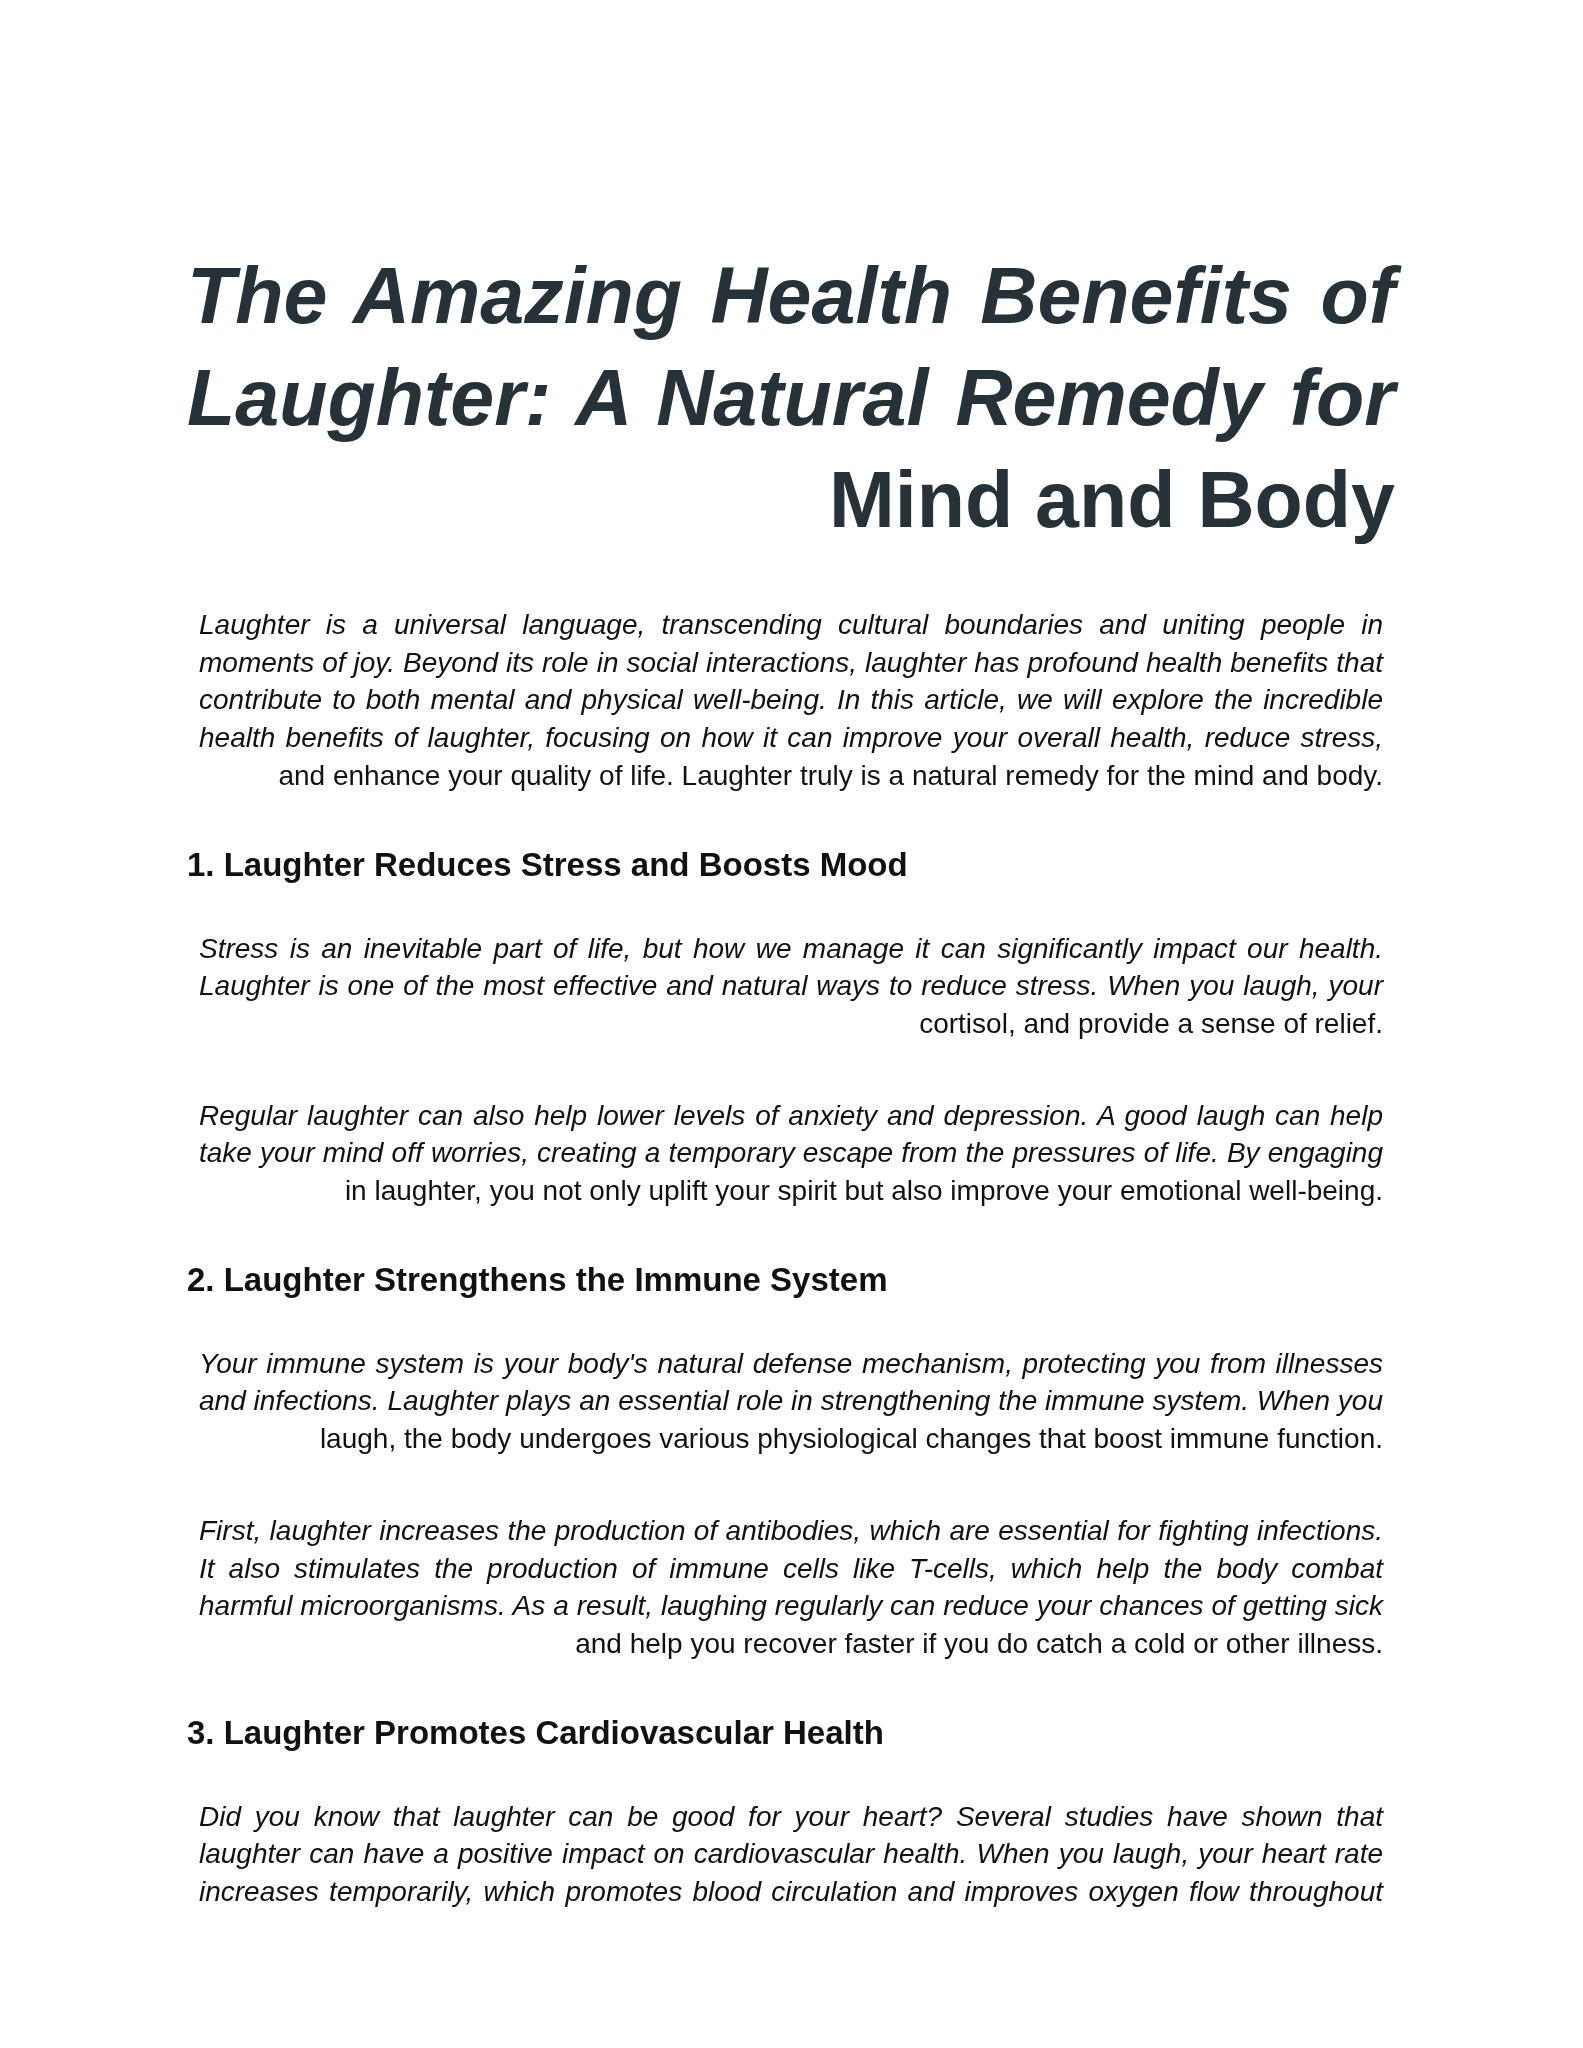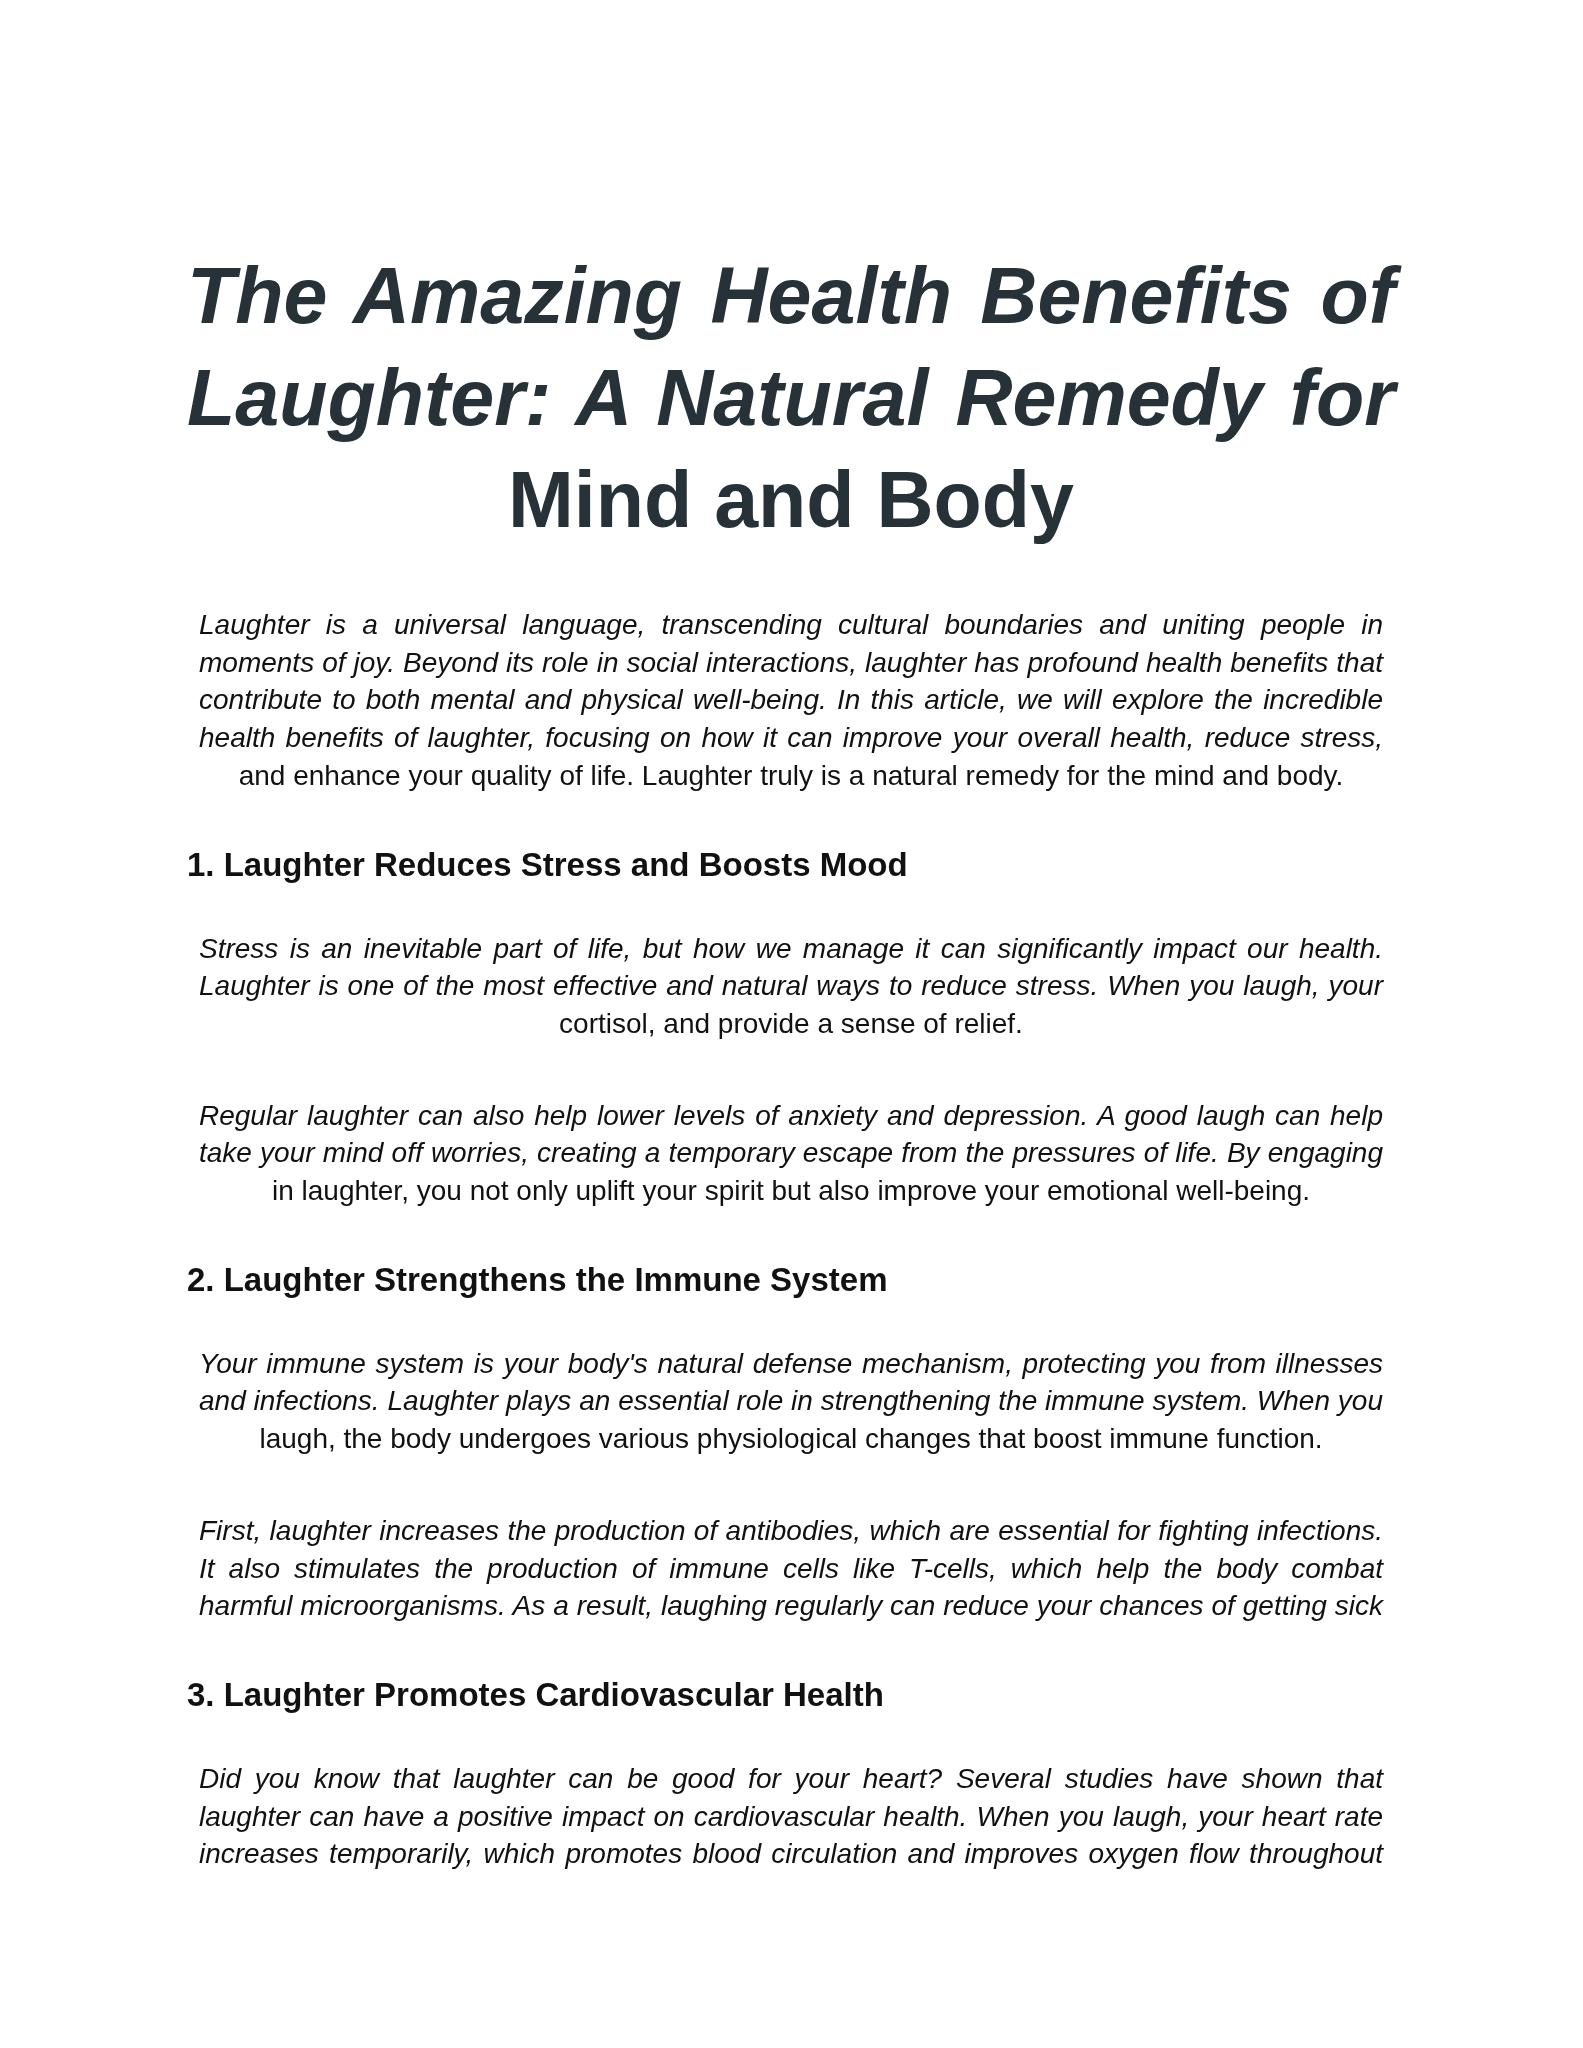--- a/index.html
+++ b/index.html
@@ -31,21 +31,21 @@
     display: block;
     white-space: nowrap;
   }
   .line.j {
     text-align: justify;
     text-align-last: justify;
     white-space: normal;
     font-style: italic;
   }
   .line.l {
-    text-align: center;
+    text-align: right;
   }
   .para {
     margin: 12px;
     color: #111111;
     font-size: 28px;
     line-height: 37.7px;
   }
   .h2 {
     margin: 0;
     color: #111111;
@@ -102,20 +102,21 @@
   <p class="para">
     <span class="line j">Your immune system is your body's natural defense mechanism, protecting you from illnesses</span>
     <span class="line j">and infections. Laughter plays an essential role in strengthening the immune system. When you</span>
     <span class="line l">laugh, the body undergoes various physiological changes that boost immune function.</span>
   </p>
   <div class="gap-p-p"></div>
   <p class="para">
     <span class="line j">First, laughter increases the production of antibodies, which are essential for fighting infections.</span>
     <span class="line j">It also stimulates the production of immune cells like T-cells, which help the body combat</span>
     <span class="line j">harmful microorganisms. As a result, laughing regularly can reduce your chances of getting sick</span>
+    <span class="line l">and help you recover faster if you do catch a cold or other illness.</span>
   </p>
 
   <div class="gap-p-h"></div>
 
   <h2 class="h2">3. Laughter Promotes Cardiovascular Health</h2>
   <div class="gap-h-p"></div>
   <p class="para">
     <span class="line j">Did you know that laughter can be good for your heart? Several studies have shown that</span>
     <span class="line j">laughter can have a positive impact on cardiovascular health. When you laugh, your heart rate</span>
     <span class="line j">increases temporarily, which promotes blood circulation and improves oxygen flow throughout</span>

